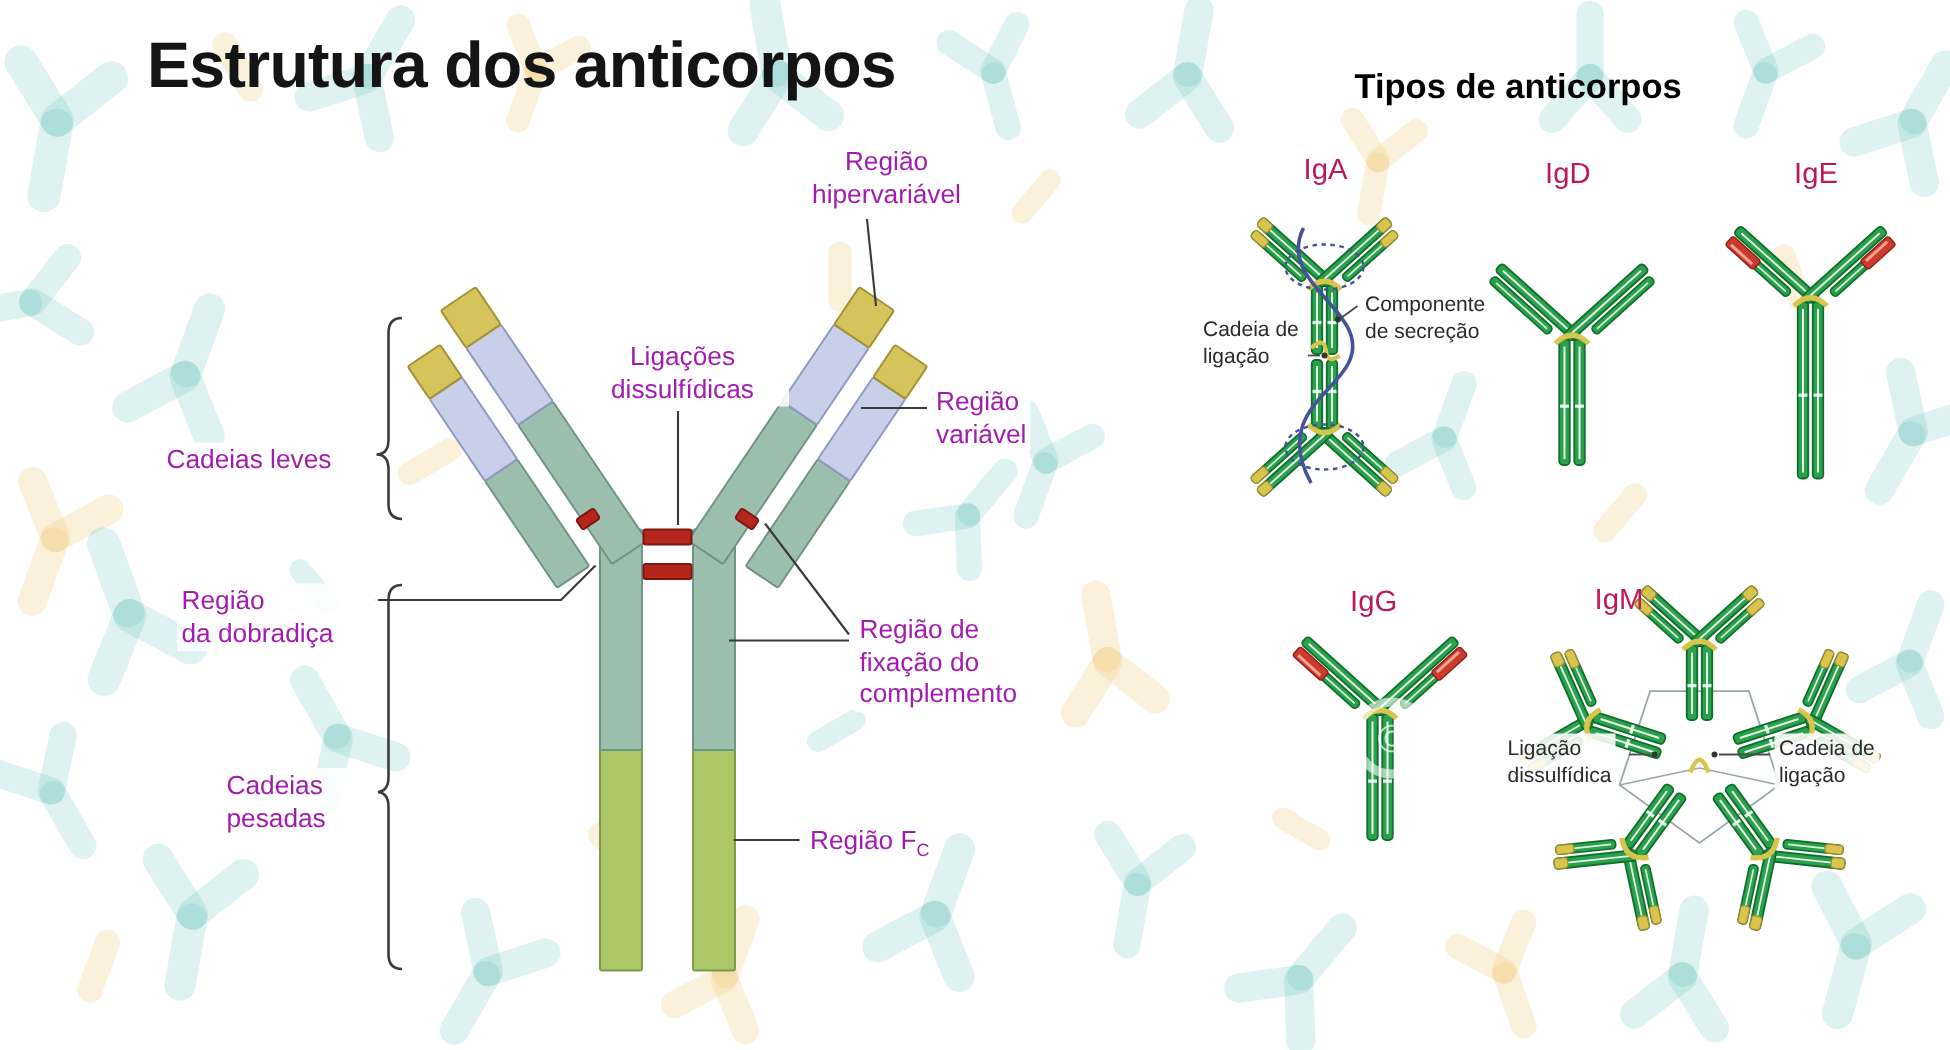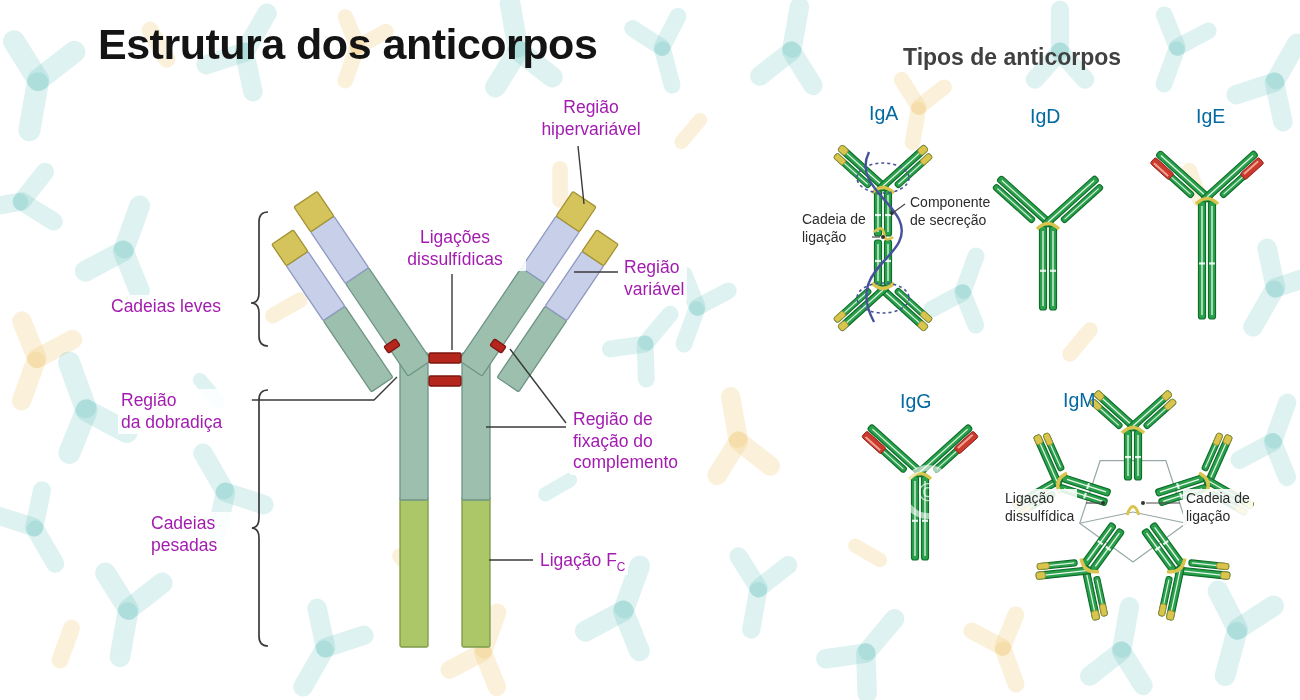--- a/index.html
+++ b/index.html
@@ -4,24 +4,24 @@
 <style>
   html,body{margin:0;padding:0;background:#fff}
   #canvas{position:relative;width:1300px;height:700px;background:#ffffff;overflow:hidden;
           font-family:"Liberation Sans",sans-serif}
   #art{position:absolute;left:0;top:0;width:1300px;height:700px}
   .lbl{position:absolute;color:#a21caf;font-size:17.5px;line-height:1.24;
        white-space:pre-line;background:rgba(255,255,255,.88);padding:1px 3px}
   .sm{font-size:14px;line-height:1.28;color:#2b2b2b}
   .center{text-align:center}
   .right{}
-  .ig{position:absolute;font-size:19.5px;color:#0369a1;background:transparent;padding:0}
+  .ig{position:absolute;font-size:19.5px;color:#be185d;background:transparent;padding:0}
   #title{position:absolute;left:98px;top:20px;font-size:43px;font-weight:bold;color:#141414;
          letter-spacing:-.5px;background:transparent}
-  #rtitle{position:absolute;left:903px;top:44px;font-size:23px;font-weight:bold;color:#404040;
+  #rtitle{position:absolute;left:903px;top:44px;font-size:23px;font-weight:bold;color:#000000;
           background:transparent}
   sub{font-size:68%}
 </style>
 </head>
 <body>
 
 <div id="canvas">
 
   <svg id="art" viewBox="0 0 1300 700">
       <g>
@@ -537,21 +537,21 @@
   <div class="lbl" style="left:621px;top:256px">Região
 variável</div>
   <div class="lbl right" style="left:108px;top:295px;width:132px">Cadeias leves</div>
   <div class="lbl right" style="left:118px;top:389px;width:128px">Região
 da dobradiça</div>
   <div class="lbl" style="left:570px;top:408px">Região de
 fixação do
 complemento</div>
   <div class="lbl right" style="left:148px;top:512px;width:98px">Cadeias
 pesadas</div>
-  <div class="lbl" style="left:537px;top:549px"><span>Ligação F</span><sub>C</sub></div>
+  <div class="lbl" style="left:537px;top:549px"><span>Região F</span><sub>C</sub></div>
 
   <div id="rtitle">Tipos de anticorpos</div>
   <div class="ig" style="left:869px;top:102px">IgA</div>
   <div class="ig" style="left:1030px;top:105px">IgD</div>
   <div class="ig" style="left:1196px;top:105px">IgE</div>
   <div class="ig" style="left:900px;top:390px">IgG</div>
   <div class="ig" style="left:1063px;top:389px">IgM</div>
   <div class="lbl sm" style="left:799px;top:210px">Cadeia de
 ligação</div>
   <div class="lbl sm" style="left:907px;top:193px">Componente

